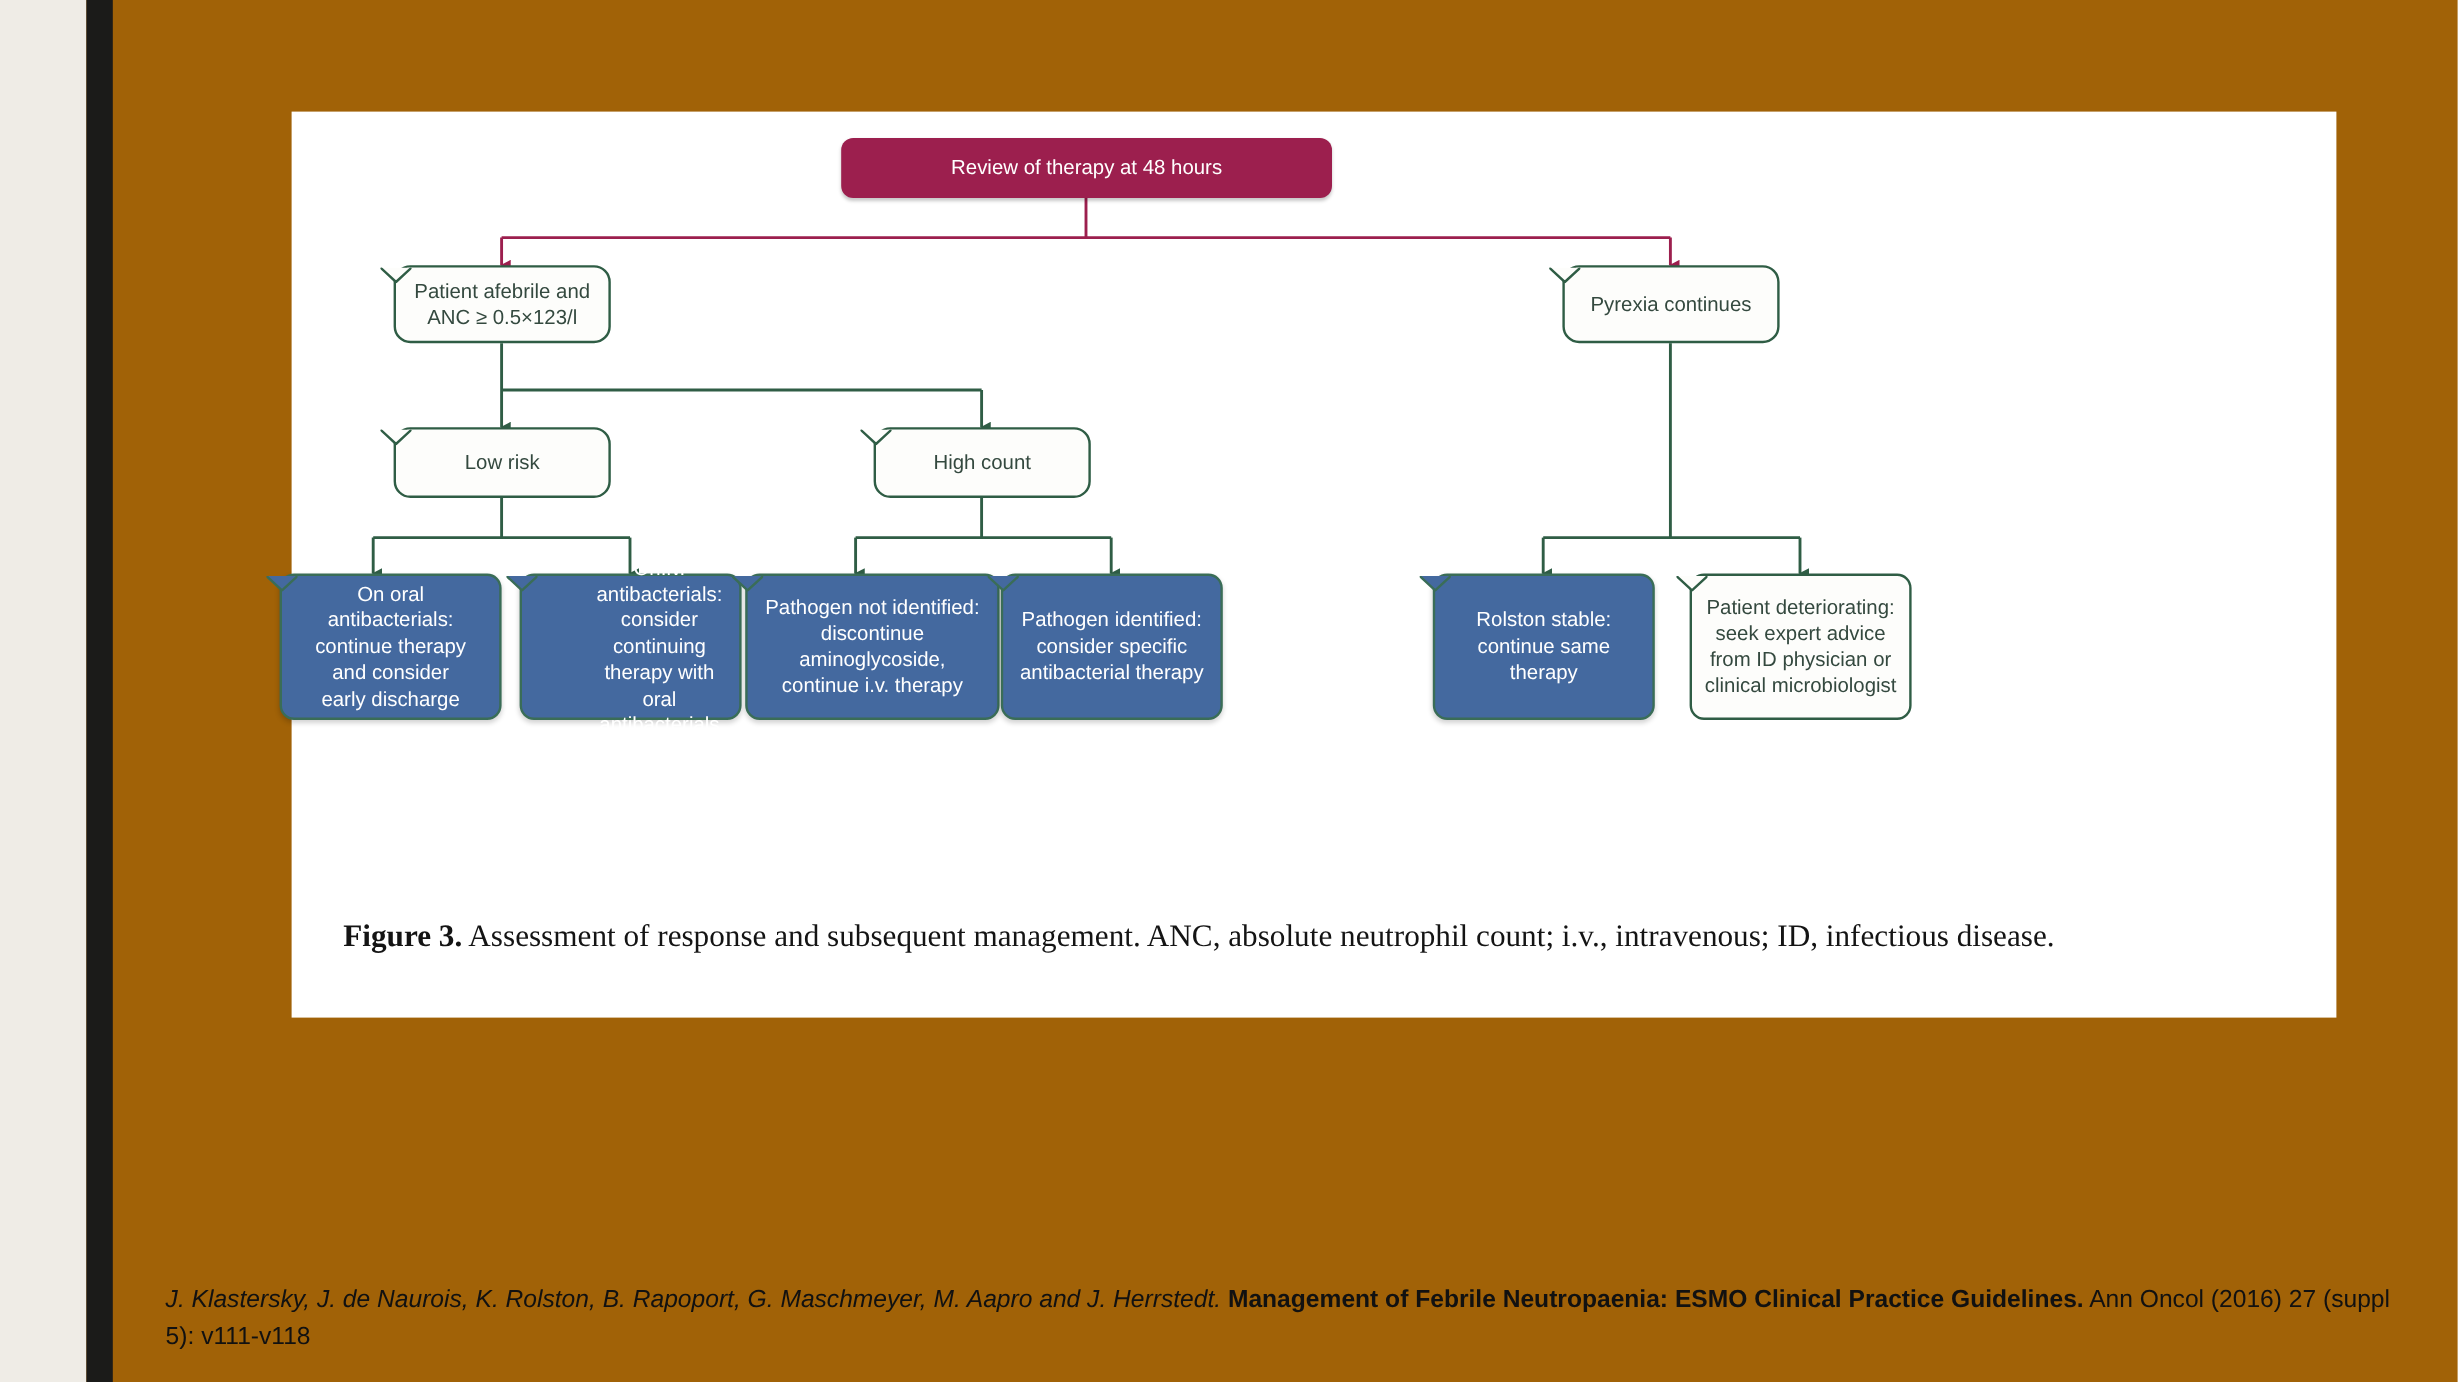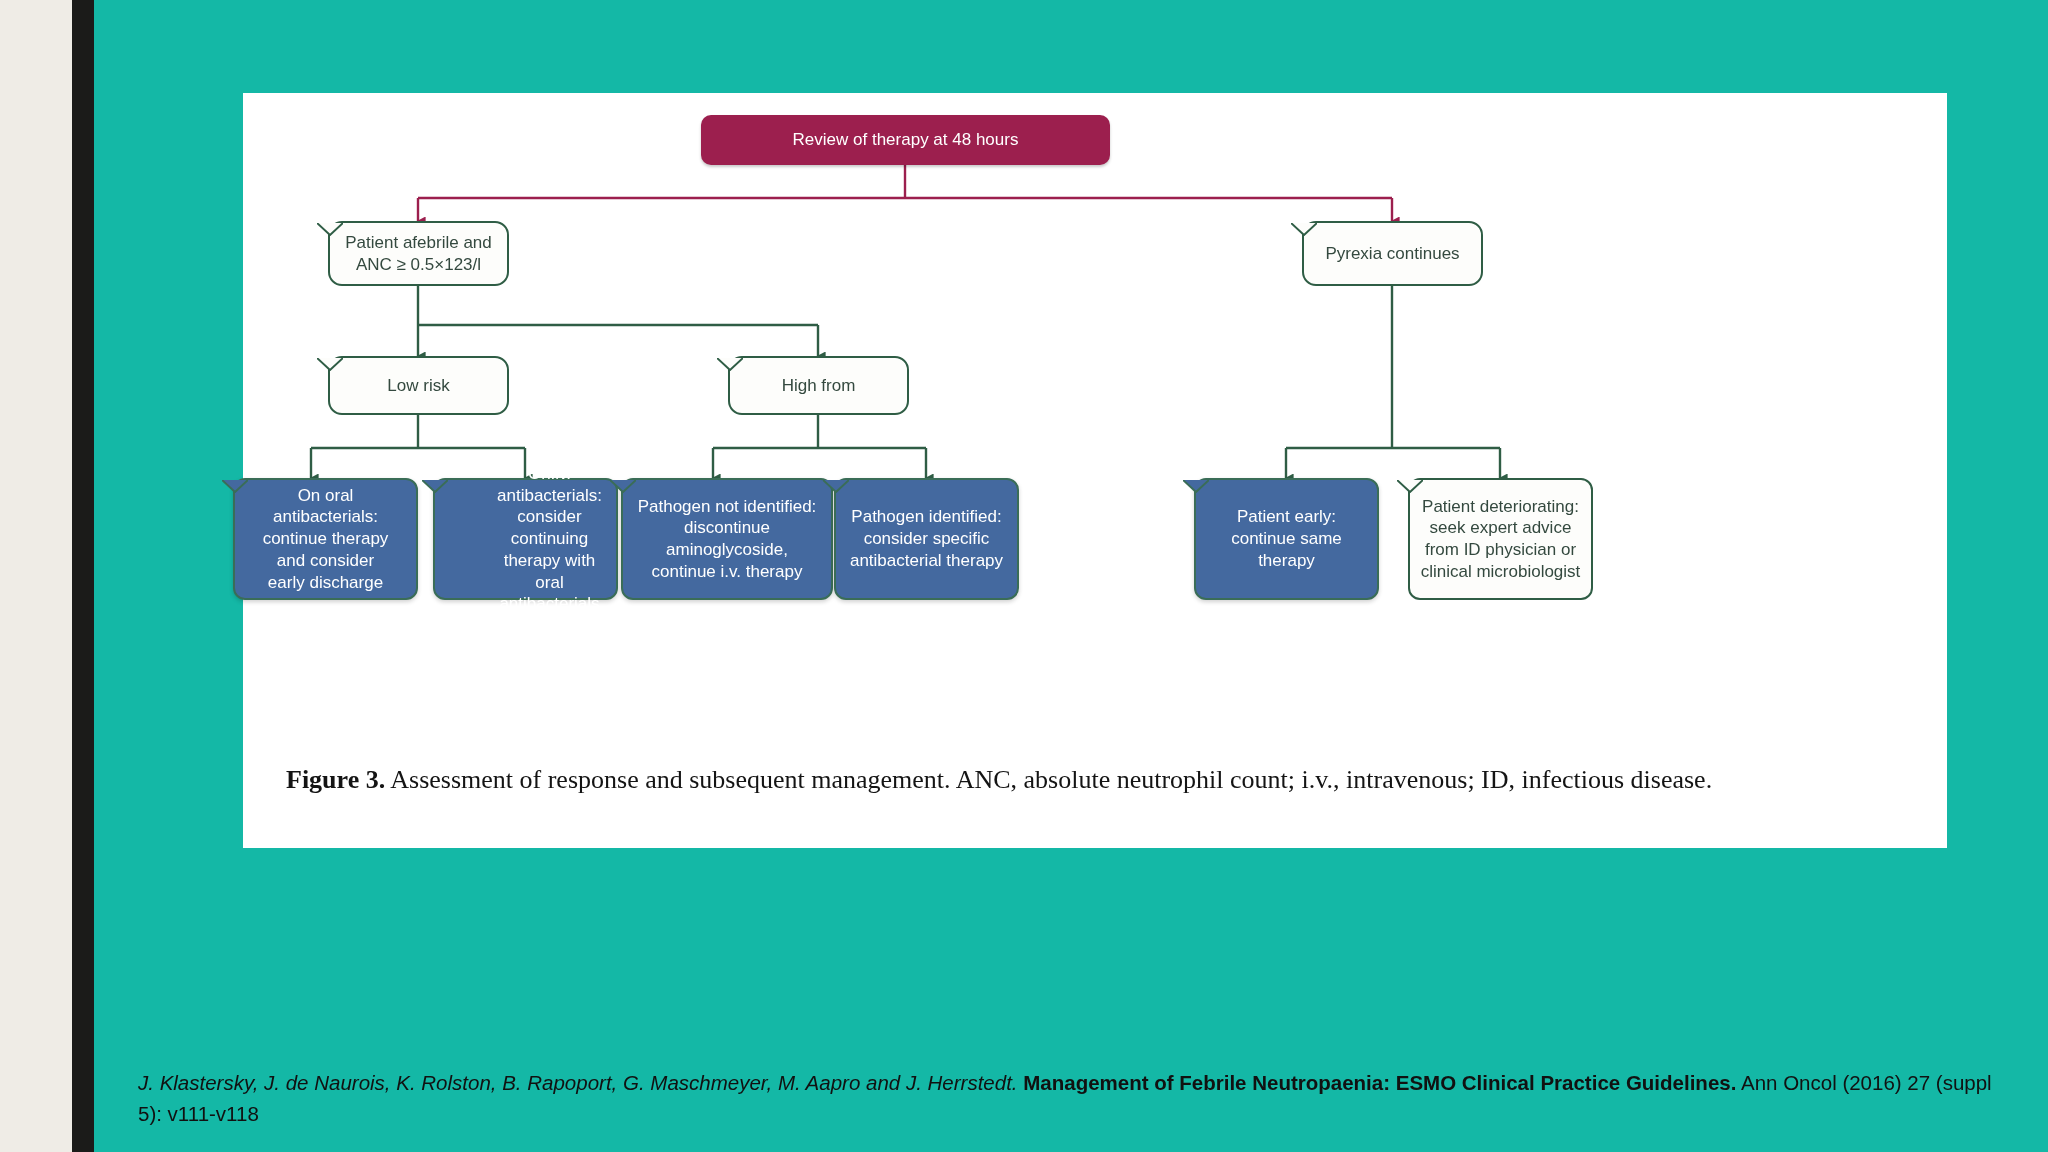--- a/index.html
+++ b/index.html
@@ -12,21 +12,21 @@
     height: 1152px;
     position: relative;
     font-family: "Liberation Sans", sans-serif;
     overflow: hidden;
   }
 
   
   #page {
     position: absolute;
     inset: 0;
-    background: #14b8a6;
+    background: #a16207;
   }
   #dark-rail {
     position: absolute;
     left: 72px;
     top: 0;
     width: 22px;
     height: 1152px;
     background: #1b1b19;
   }
   #left-margin {
@@ -234,21 +234,21 @@
         <svg class="notch" viewBox="0 0 26 13">
           <path d="M0,0 L13,12 L26,0" fill="#fdfdfb" stroke="#2f5d45" stroke-width="2"></path>
         </svg>
         <span class="node-text">Low risk</span>
       </div>
 
       <div class="node node-outline" style="left:485px; top:263px; width:181px; height:59px;">
         <svg class="notch" viewBox="0 0 26 13">
           <path d="M0,0 L13,12 L26,0" fill="#fdfdfb" stroke="#2f5d45" stroke-width="2"></path>
         </svg>
-        <span class="node-text">High from</span>
+        <span class="node-text">High count</span>
       </div>
 
       <div class="node node-blue" style="left:-10px; top:385px; width:185px; height:122px;">
         <svg class="notch" viewBox="0 0 26 13">
           <path d="M0,0 L13,12 L26,0" fill="#44699f" stroke="#3a6d57" stroke-width="2"></path>
         </svg>
         <span class="node-text">On oral antibacterials:
 continue therapy
 and consider
 early discharge</span>
@@ -280,21 +280,21 @@
         </svg>
         <span class="node-text">Pathogen identified:
 consider specific
 antibacterial therapy</span>
       </div>
 
       <div class="node node-blue" style="left:951px; top:385px; width:185px; height:122px;">
         <svg class="notch" viewBox="0 0 26 13">
           <path d="M0,0 L13,12 L26,0" fill="#44699f" stroke="#3a6d57" stroke-width="2"></path>
         </svg>
-        <span class="node-text">Patient early:
+        <span class="node-text">Rolston stable:
 continue same therapy</span>
       </div>
 
       <div class="node node-outline" style="left:1165px; top:385px; width:185px; height:122px; border-radius:12px;">
         <svg class="notch" viewBox="0 0 26 13">
           <path d="M0,0 L13,12 L26,0" fill="#fdfdfb" stroke="#2f5d45" stroke-width="2"></path>
         </svg>
         <span class="node-text">Patient deteriorating:
 seek expert advice
 from ID physician or

